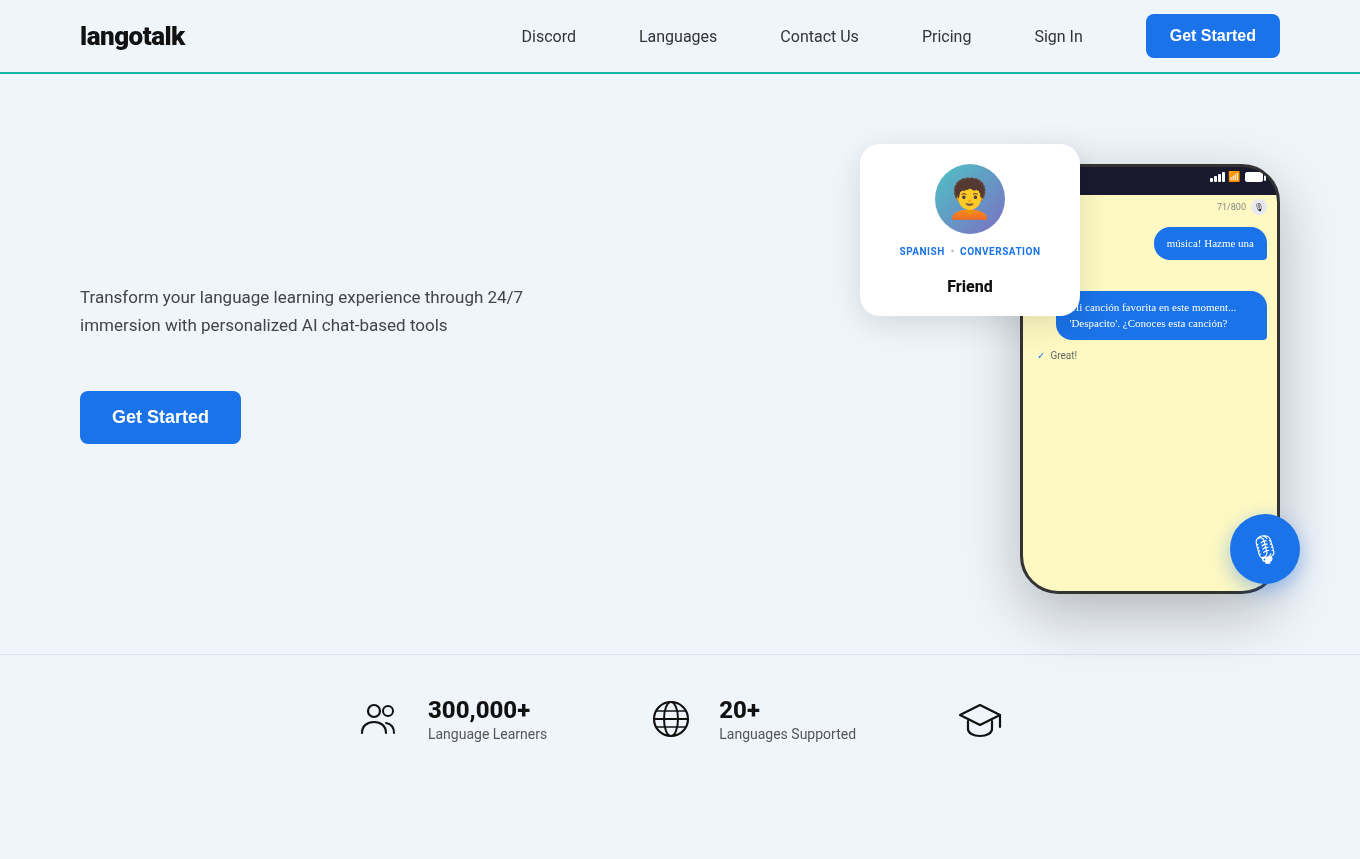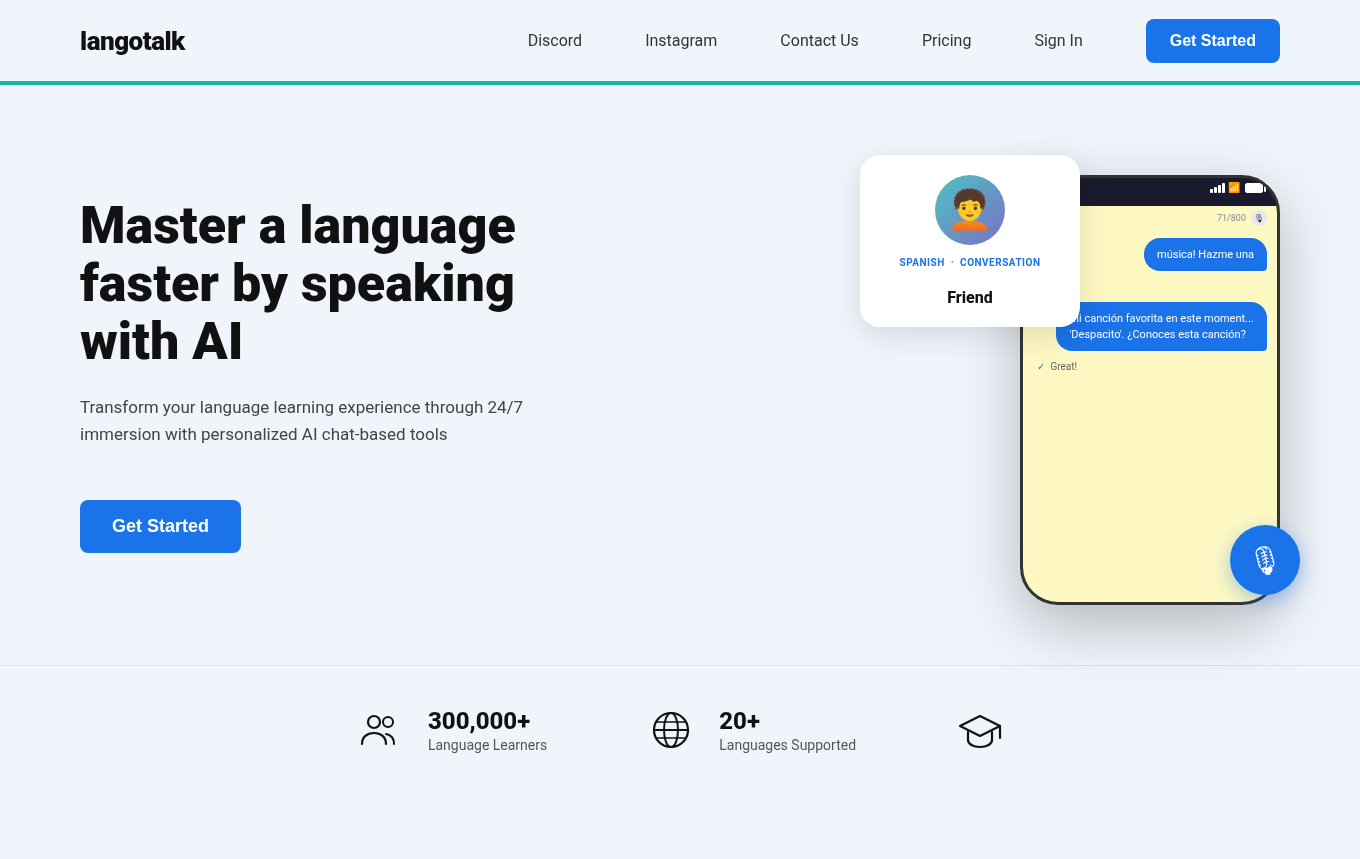--- a/index.html
+++ b/index.html
@@ -9,22 +9,22 @@
       color: #111;
     }
 
     
     nav {
       background: #f0f5fb;
       display: flex;
       align-items: center;
       justify-content: space-between;
       padding: 0 80px;
-      height: 85px;
-      border-bottom: 4px solid #14b8a6;
+      height: 74px;
+      border-bottom: 2px solid #14b8a6;
     }
     .logo {
       font-size: 26px;
       font-weight: 900;
       color: #111;
       letter-spacing: -0.5px;
     }
     .nav-links {
       display: flex;
       align-items: center;
@@ -153,20 +153,21 @@
     }
     .chat-bubble-ai {
       background: #1a73e8;
       color: #fff;
       border-radius: 16px 16px 4px 16px;
       padding: 9px 13px;
       font-size: 11px;
       line-height: 1.4;
       max-width: 90%;
       align-self: flex-end;
+      font-family: Liberation Serif, serif;
     }
     .chat-bubble-user {
       background: #fff;
       color: #222;
       border-radius: 16px 16px 16px 4px;
       padding: 9px 13px;
       font-size: 11px;
       line-height: 1.4;
       max-width: 90%;
       align-self: flex-start;
@@ -288,31 +289,30 @@
     
     .icon-svg { width: 44px; height: 44px; }
   </style>
 </head>
 <body>
 
 <nav>
   <div class="logo">langotalk</div>
   <div class="nav-links">
     <a>Discord</a>
-    <a>Instagram</a>
+    <a>Languages</a>
     <a>Contact Us</a>
     <a>Pricing</a>
     <a>Sign In</a>
     <button class="btn-get-started-nav">Get Started</button>
   </div>
 </nav>
 
 <section class="hero">
   <div class="hero-text">
-    <h1>Master a language faster by speaking with AI</h1>
     <p>Transform your language learning experience through 24/7 immersion with personalized AI chat-based tools</p>
     <button class="btn-get-started-hero">Get Started</button>
   </div>
 
   <div class="hero-visual">
 
     <div class="float-card">
       <div class="float-card-avatar">
         <span class="avatar-face">🧑‍🦱</span>
       </div>

